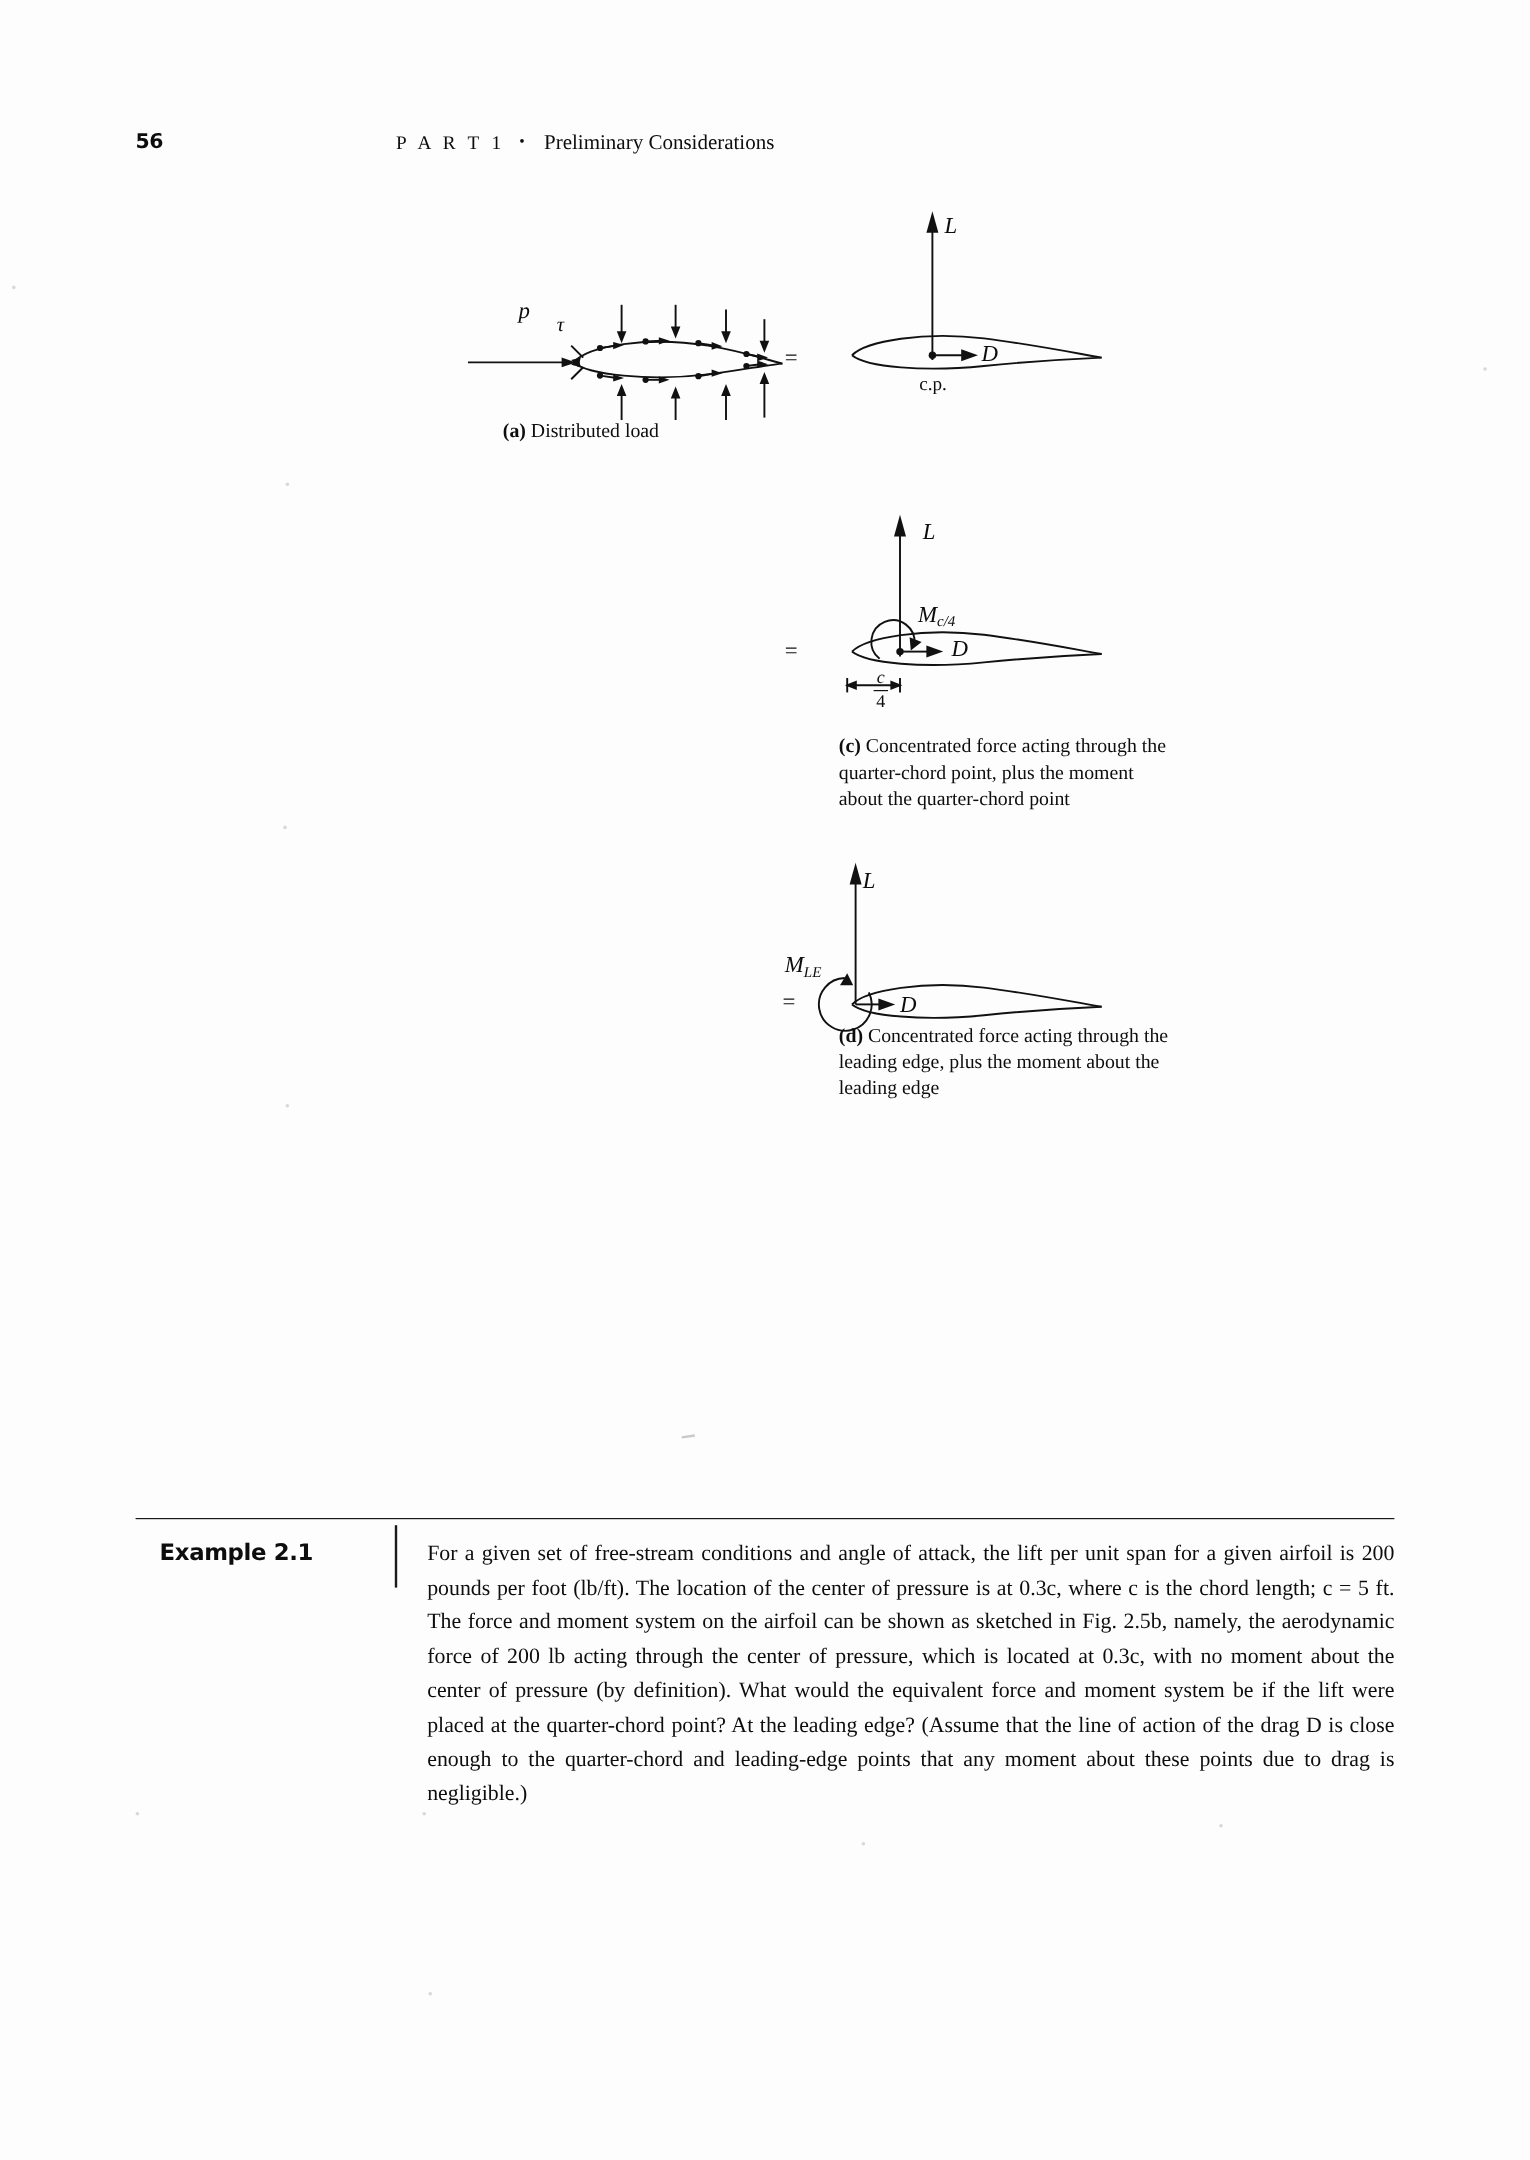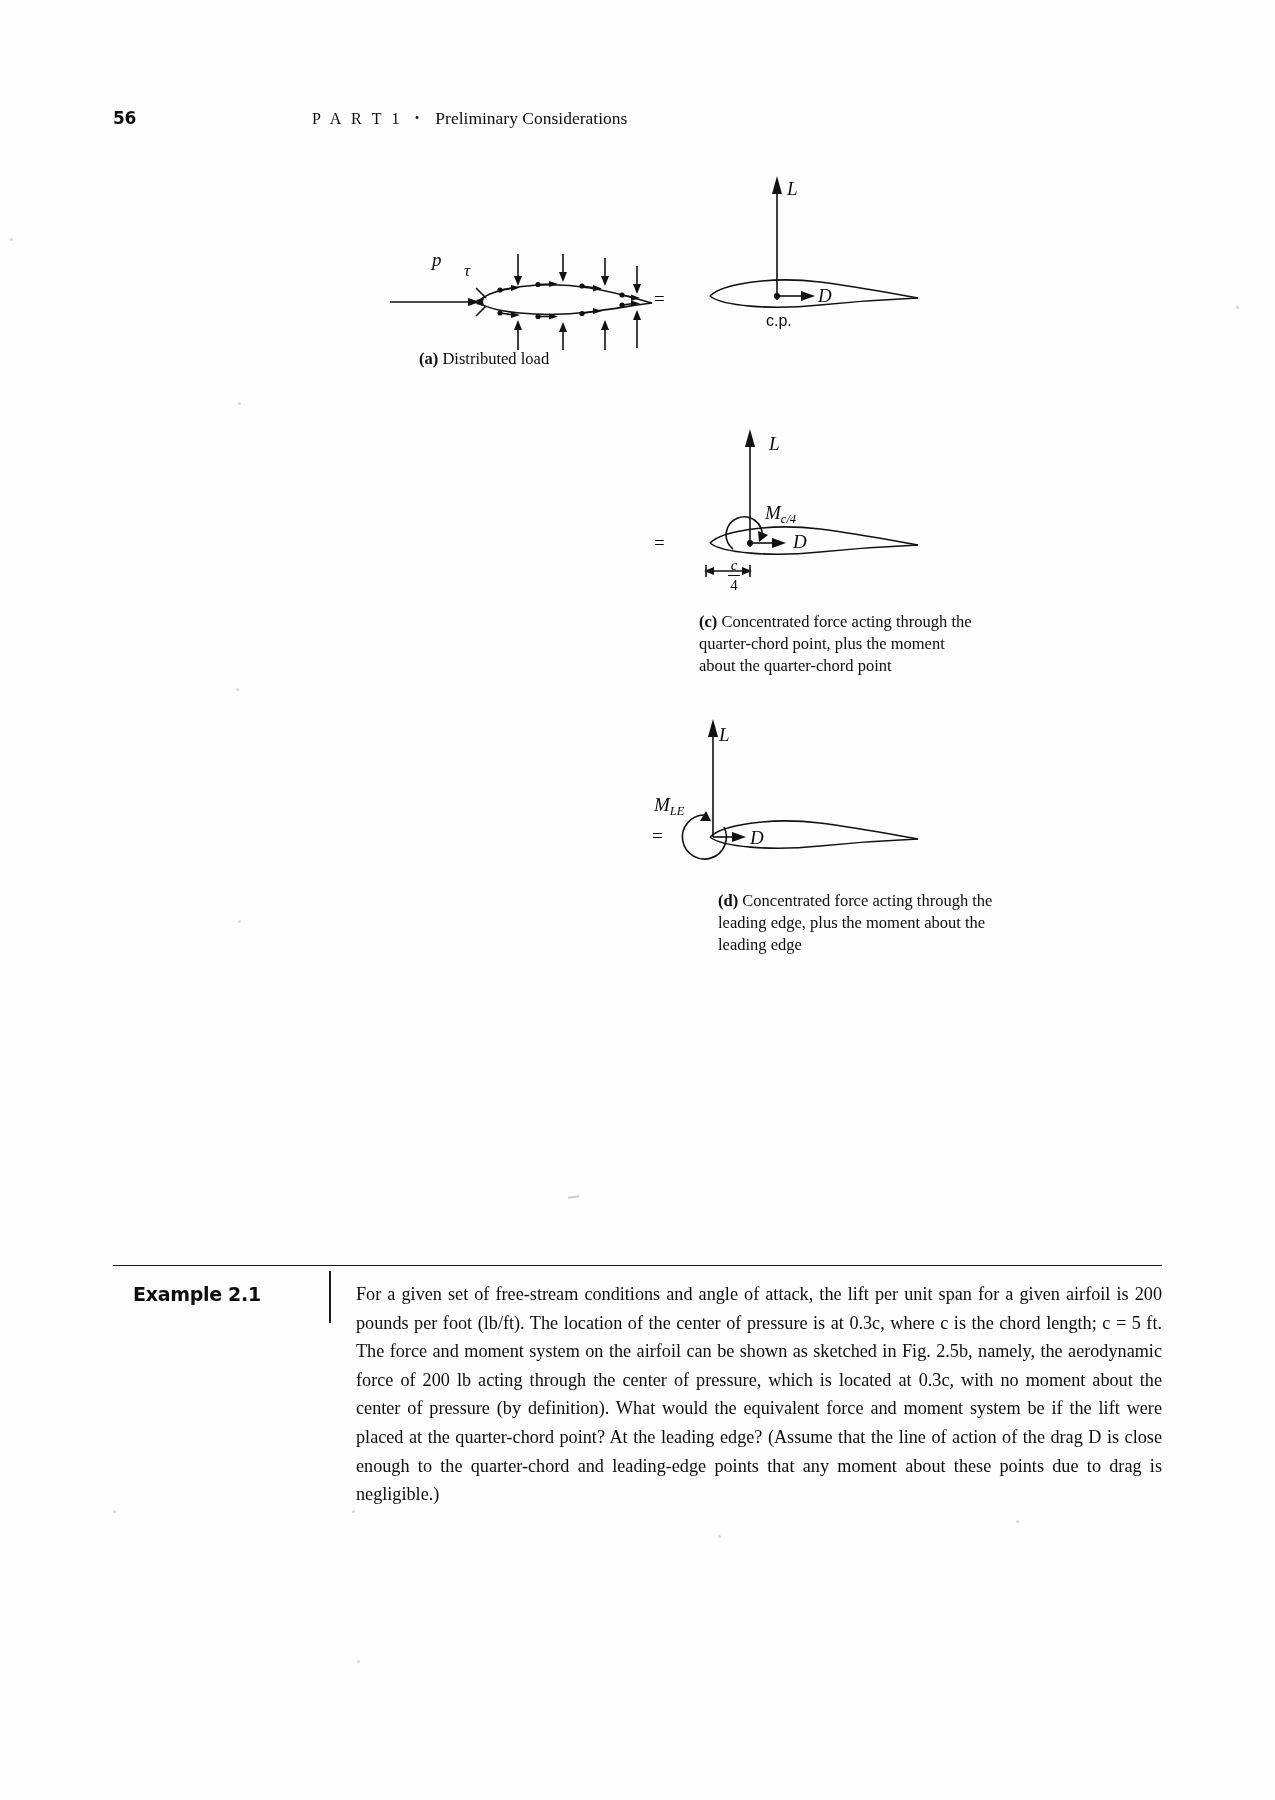--- a/index.html
+++ b/index.html
@@ -34,21 +34,21 @@
     left: 113px;
     top: 108px;
     font-family: "DejaVu Sans", sans-serif;
     font-weight: bold;
     font-size: 17px;
     letter-spacing: -0.4px;
     text-align: right;
   }
   .runhead {
     position: absolute;
-    left: 312px;
+    left: 330px;
     top: 108px;
     font-size: 17.5px;
     white-space: nowrap;
     text-align: right;
   }
   .runhead .part {
     letter-spacing: 3.2px;
     font-size: 16px;
   }
   .runhead .dot {
@@ -78,21 +78,21 @@
   }
   .mathlabel .sub {
     font-size: 12.5px;
     font-style: italic;
     vertical-align: -4px;
     margin-top: 15px;
   }
   .plainlabel {
     position: absolute;
     font-size: 16px;
-    font-family: Liberation Sans, sans-serif;
+    font-family: Liberation Serif, serif;
   }
 
   
   .subcap {
     position: absolute;
     font-size: 16.5px;
     line-height: 22px;
     font-family: "Liberation Serif", serif;
   }
   .subcap b { font-weight: bold; }
@@ -342,21 +342,21 @@
         <path d="M 24,100 A 22,22 0 1 0 44,112" class="stroke" stroke-width="1.7"></path>
         <polygon points="20,106 26,96 31,106" class="fillblk"></polygon>
       </svg>
     </div>
     <div class="mathlabel" style="left:719px; top:724px;">L</div>
     <div class="mathlabel" style="left:654px; top:794px;">
       <span>M</span><span class="sub">LE</span>
     </div>
     <div class="mathlabel" style="left:750px; top:827px;">D</div>
 
-    <div class="subcap" style="left:699px; top:890px; width:285px;margin-left:19px;">
+    <div class="subcap" style="left:699px; top:852px; width:285px;">
       <b>(d)</b>
       <span>Concentrated force acting through the leading edge, plus the moment about the leading edge</span>
     </div>
   </div>
 
 
   <div style="position:absolute;left:568px;top:1196px;width:11px;height:1.5px;background:#c9c9c9;transform:rotate(-8deg);"></div>
 
   <div class="ex-rule"></div>
   <div class="ex-vrule"></div>

